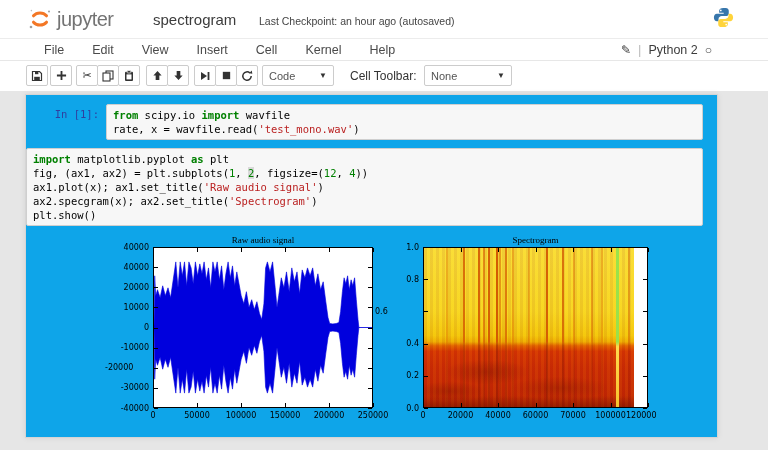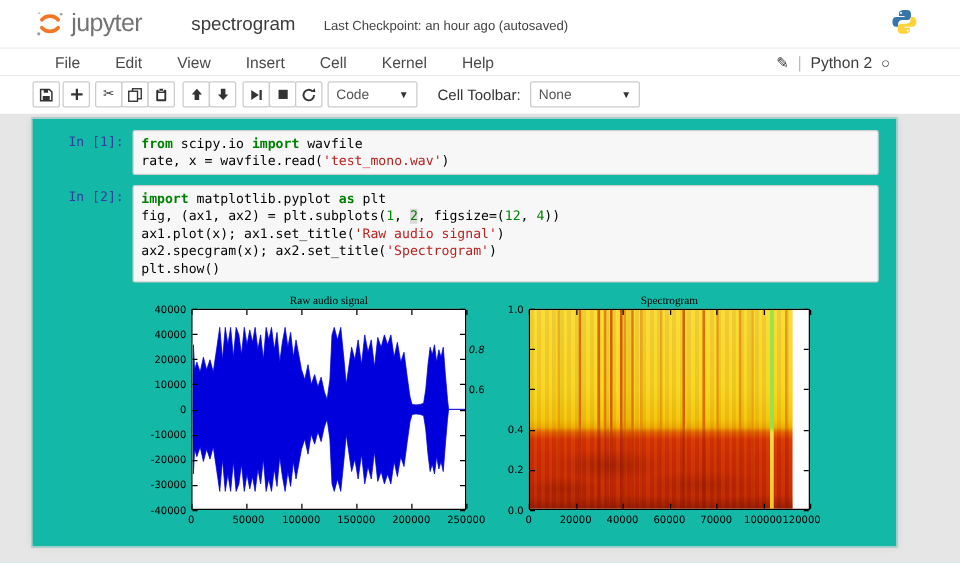--- a/index.html
+++ b/index.html
@@ -33,21 +33,21 @@
     display:flex; align-items:center; justify-content:center; cursor:pointer; padding:0; }
   .tbtn + .tbtn { margin-left:-1px; }
   .ticon-txt { font-size:11px; color:#333; line-height:1; }
   .tselect { position:absolute; top:4px; height:21px; background:#fff; border:1px solid #ccc; border-radius:2px;
     font-size:11px; color:#555; display:flex; align-items:center; padding:0 6px; cursor:pointer; }
   .tselect .caret { margin-left:auto; font-size:8px; color:#333; }
   .tlabel { position:absolute; top:8px; font-size:12px; color:#333; }
 
   
   .content-bg { position:absolute; left:0; top:91px; width:768px; height:359px; background:#e6e6e6; }
-  .notebook { position:absolute; left:25px; top:3px; width:693px; height:344px; background:#14b8a6;
+  .notebook { position:absolute; left:25px; top:3px; width:693px; height:344px; background:#0ea5e9;
     border:1px solid #d5d5d5; box-shadow:0 0 6px rgba(0,0,0,0.08); padding-top:9px; }
 
   .cell-row { display:flex; margin:0 14px 8px 0; }
   .prompt { flex:0 0 80px; text-align:right; padding:4px 7px 0 0; color:#303F9F;
     font-family:"DejaVu Sans Mono", monospace; font-size:10.5px; }
   .code-input { flex:1; background:#f7f7f7; border:1px solid #cfcfcf; border-radius:2px;
     padding:3px 6px; font-family:"DejaVu Sans Mono", monospace; font-size:10.5px; line-height:14px;
     white-space:pre; cursor:text; }
   .tok-sel { background:#d9d9d9; }
 
@@ -193,38 +193,37 @@
   </div>
 
   <div class="content-bg">
     <div class="notebook">
       <div id="cells">
           <div class="cell-row">
             <div class="prompt">In [1]:</div>
             <div class="code-input"><div class="code-line"><span style="color: rgb(0, 128, 0); font-weight: bold;">from</span><span style="color: rgb(0, 0, 0);"> scipy.io </span><span style="color: rgb(0, 128, 0); font-weight: bold;">import</span><span style="color: rgb(0, 0, 0);"> wavfile</span></div><div class="code-line"><span style="color: rgb(0, 0, 0);">rate, x = wavfile.read(</span><span style="color: rgb(186, 33, 33);">'test_mono.wav'</span><span style="color: rgb(0, 0, 0);">)</span></div></div>
           </div>
           <div class="cell-row">
-            <div class="prompt">In [2]:</div>
             <div class="code-input"><div class="code-line"><span style="color: rgb(0, 128, 0); font-weight: bold;">import</span><span style="color: rgb(0, 0, 0);"> matplotlib.pyplot </span><span style="color: rgb(0, 128, 0); font-weight: bold;">as</span><span style="color: rgb(0, 0, 0);"> plt</span></div><div class="code-line"><span style="color: rgb(0, 0, 0);">fig, (ax1, ax2) = plt.subplots(</span><span style="color: rgb(0, 128, 0);">1</span><span style="color: rgb(0, 0, 0);">, </span><span class="tok-sel" style="color: rgb(0, 128, 0);">2</span><span style="color: rgb(0, 0, 0);">, figsize=(</span><span style="color: rgb(0, 128, 0);">12</span><span style="color: rgb(0, 0, 0);">, </span><span style="color: rgb(0, 128, 0);">4</span><span style="color: rgb(0, 0, 0);">))</span></div><div class="code-line"><span style="color: rgb(0, 0, 0);">ax1.plot(x); ax1.set_title(</span><span style="color: rgb(186, 33, 33);">'Raw audio signal'</span><span style="color: rgb(0, 0, 0);">)</span></div><div class="code-line"><span style="color: rgb(0, 0, 0);">ax2.specgram(x); ax2.set_title(</span><span style="color: rgb(186, 33, 33);">'Spectrogram'</span><span style="color: rgb(0, 0, 0);">)</span></div><div class="code-line"><span style="color: rgb(0, 0, 0);">plt.show()</span></div></div>
           </div>
         </div>
       <div class="output" id="output">
           <div class="plot-title" style="left: 127px; width: 220px; top: 1px;">Raw audio signal</div>
           <div class="plot-box" style="left: 127px; top: 13px; width: 220px; height: 161px;">
             <svg width="218" height="159" class="wave-svg">
               <polygon points="0.0,79.5 0.7,27.8 1.7,47.7 3.5,41.7 6.1,49.7 8.7,37.8 11.3,47.7 14.0,39.8 16.6,49.7 19.2,31.8 21.8,13.9 24.0,39.8 26.2,13.9 28.3,27.8 30.5,13.9 32.7,37.8 34.9,13.9 37.1,19.9 39.2,35.8 41.4,13.9 43.6,27.8 45.8,15.9 48.0,25.8 50.1,13.9 52.3,31.8 54.5,19.9 56.7,39.8 58.9,13.9 61.0,23.9 63.2,13.9 65.4,31.8 67.6,17.9 69.8,41.7 71.9,25.8 74.1,13.9 76.3,29.8 78.5,17.9 80.7,37.8 82.8,23.9 85.0,35.8 87.2,47.7 89.8,55.7 92.4,43.7 95.0,59.6 97.7,51.7 100.3,61.6 102.9,53.7 105.5,65.6 107.7,71.5 109.9,55.7 111.6,19.9 113.4,13.9 116.0,23.9 118.6,13.9 121.2,39.8 123.0,59.6 124.7,47.7 127.3,29.8 129.9,39.8 132.5,23.9 135.2,43.7 137.8,19.9 140.4,33.8 143.0,23.9 145.6,45.7 148.2,21.9 150.9,29.8 153.5,19.9 156.1,27.8 158.7,19.9 161.3,37.8 163.9,25.8 166.6,41.7 169.2,33.8 171.8,53.7 174.0,69.6 175.7,75.5 178.8,75.9 182.2,75.5 184.9,74.5 186.6,63.6 188.4,43.7 190.1,29.8 191.8,35.8 193.6,27.8 195.3,41.7 197.1,31.8 198.8,37.8 200.6,29.8 202.3,51.7 204.0,71.5 204.9,79.5 218.0,79.5 218.0,79.5 204.9,79.5 204.0,87.5 202.3,107.3 200.6,129.2 198.8,121.2 197.1,127.2 195.3,117.3 193.6,131.2 191.8,123.2 190.1,129.2 188.4,115.3 186.6,95.4 184.9,84.5 182.2,83.5 178.8,83.1 175.7,83.5 174.0,89.4 171.8,105.3 169.2,125.2 166.6,117.3 163.9,133.2 161.3,121.2 158.7,139.1 156.1,131.2 153.5,139.1 150.9,129.2 148.2,137.1 145.6,113.3 143.0,135.2 140.4,125.2 137.8,139.1 135.2,115.3 132.5,135.2 129.9,119.3 127.3,129.2 124.7,111.3 123.0,99.4 121.2,119.3 118.6,145.1 116.0,135.2 113.4,145.1 111.6,139.1 109.9,103.3 107.7,87.5 105.5,93.4 102.9,105.3 100.3,97.4 97.7,107.3 95.0,99.4 92.4,115.3 89.8,103.3 87.2,111.3 85.0,123.2 82.8,135.2 80.7,121.2 78.5,141.1 76.3,129.2 74.1,145.1 71.9,133.2 69.8,117.3 67.6,141.1 65.4,127.2 63.2,145.1 61.0,135.2 58.9,145.1 56.7,119.3 54.5,139.1 52.3,127.2 50.1,145.1 48.0,133.2 45.8,143.1 43.6,131.2 41.4,145.1 39.2,123.2 37.1,139.1 34.9,145.1 32.7,121.2 30.5,145.1 28.3,131.2 26.2,145.1 24.0,119.3 21.8,145.1 19.2,127.2 16.6,109.3 14.0,119.3 11.3,111.3 8.7,121.2 6.1,109.3 3.5,117.3 1.7,111.3 0.7,131.2 0.0,79.5" fill="#0000dd" stroke="#0000dd" stroke-width="0.6"></polygon>
             </svg>
           </div>
           <div class="tick-label" style="left: 79px; width: 44px; top: 169.5px; text-align: right;">-40000</div>
           <div class="tick-mark" style="left: 128px; top: 174px; width: 4px; height: 1px;"></div>
           <div class="tick-mark" style="left: 342px; top: 174px; width: 4px; height: 1px;"></div>
           <div class="tick-label" style="left: 79px; width: 44px; top: 149.375px; text-align: right;">-30000</div>
           <div class="tick-mark" style="left: 128px; top: 153.875px; width: 4px; height: 1px;"></div>
           <div class="tick-mark" style="left: 342px; top: 153.875px; width: 4px; height: 1px;"></div>
-          <div class="tick-label" style="left: 79px; width: 44px; top: 129.25px; text-align: right;">-20000</div>
+          <div class="tick-label" style="left: 79px; width: 44px; top: 129.25px; text-align: left;">-20000</div>
           <div class="tick-mark" style="left: 128px; top: 133.75px; width: 4px; height: 1px;"></div>
           <div class="tick-mark" style="left: 342px; top: 133.75px; width: 4px; height: 1px;"></div>
           <div class="tick-label" style="left: 79px; width: 44px; top: 109.125px; text-align: right;">-10000</div>
           <div class="tick-mark" style="left: 128px; top: 113.625px; width: 4px; height: 1px;"></div>
           <div class="tick-mark" style="left: 342px; top: 113.625px; width: 4px; height: 1px;"></div>
           <div class="tick-label" style="left: 79px; width: 44px; top: 89px; text-align: right;">0</div>
           <div class="tick-mark" style="left: 128px; top: 93.5px; width: 4px; height: 1px;"></div>
           <div class="tick-mark" style="left: 342px; top: 93.5px; width: 4px; height: 1px;"></div>
           <div class="tick-label" style="left: 79px; width: 44px; top: 68.875px; text-align: right;">10000</div>
           <div class="tick-mark" style="left: 128px; top: 73.375px; width: 4px; height: 1px;"></div>
@@ -234,21 +233,21 @@
           <div class="tick-mark" style="left: 342px; top: 53.25px; width: 4px; height: 1px;"></div>
           <div class="tick-label" style="left: 79px; width: 44px; top: 28.625px; text-align: right;">40000</div>
           <div class="tick-mark" style="left: 128px; top: 33.125px; width: 4px; height: 1px;"></div>
           <div class="tick-mark" style="left: 342px; top: 33.125px; width: 4px; height: 1px;"></div>
           <div class="tick-label" style="left: 79px; width: 44px; top: 8.5px; text-align: right;">40000</div>
           <div class="tick-mark" style="left: 128px; top: 13px; width: 4px; height: 1px;"></div>
           <div class="tick-mark" style="left: 342px; top: 13px; width: 4px; height: 1px;"></div>
           <div class="tick-label" style="left: 105px; width: 44px; top: 177px; text-align: center;">0</div>
           <div class="tick-mark" style="left: 127px; top: 14px; width: 1px; height: 4px;"></div>
           <div class="tick-mark" style="left: 127px; top: 169px; width: 1px; height: 4px;"></div>
-          <div class="tick-label" style="left: 160px; width: 44px; top: 177px; text-align: left;">50000</div>
+          <div class="tick-label" style="left: 149px; width: 44px; top: 177px; text-align: center;">50000</div>
           <div class="tick-mark" style="left: 171px; top: 14px; width: 1px; height: 4px;"></div>
           <div class="tick-mark" style="left: 171px; top: 169px; width: 1px; height: 4px;"></div>
           <div class="tick-label" style="left: 193px; width: 44px; top: 177px; text-align: center;">100000</div>
           <div class="tick-mark" style="left: 215px; top: 14px; width: 1px; height: 4px;"></div>
           <div class="tick-mark" style="left: 215px; top: 169px; width: 1px; height: 4px;"></div>
           <div class="tick-label" style="left: 237px; width: 44px; top: 177px; text-align: center;">150000</div>
           <div class="tick-mark" style="left: 259px; top: 14px; width: 1px; height: 4px;"></div>
           <div class="tick-mark" style="left: 259px; top: 169px; width: 1px; height: 4px;"></div>
           <div class="tick-label" style="left: 281px; width: 44px; top: 177px; text-align: center;">200000</div>
           <div class="tick-mark" style="left: 303px; top: 14px; width: 1px; height: 4px;"></div>
@@ -283,21 +282,21 @@
           <div class="tick-mark" style="left: 617px; top: 174px; width: 4px; height: 1px;"></div>
           <div class="tick-label" style="left: 349px; width: 44px; top: 137.3px; text-align: right;">0.2</div>
           <div class="tick-mark" style="left: 398px; top: 141.8px; width: 4px; height: 1px;"></div>
           <div class="tick-mark" style="left: 617px; top: 141.8px; width: 4px; height: 1px;"></div>
           <div class="tick-label" style="left: 349px; width: 44px; top: 105.1px; text-align: right;">0.4</div>
           <div class="tick-mark" style="left: 398px; top: 109.6px; width: 4px; height: 1px;"></div>
           <div class="tick-mark" style="left: 617px; top: 109.6px; width: 4px; height: 1px;"></div>
           <div class="tick-label" style="left: 349px; width: 44px; top: 72.9px; ">0.6</div>
           <div class="tick-mark" style="left: 398px; top: 77.4px; width: 4px; height: 1px;"></div>
           <div class="tick-mark" style="left: 617px; top: 77.4px; width: 4px; height: 1px;"></div>
-          <div class="tick-label" style="left: 349px; width: 44px; top: 40.7px; text-align: left; font-style: italic;">0.8</div>
+          <div class="tick-label" style="left: 349px; width: 44px; top: 40.7px; text-align: right;">0.8</div>
           <div class="tick-mark" style="left: 398px; top: 45.2px; width: 4px; height: 1px;"></div>
           <div class="tick-mark" style="left: 617px; top: 45.2px; width: 4px; height: 1px;"></div>
           <div class="tick-label" style="left: 349px; width: 44px; top: 8.5px; text-align: right;">1.0</div>
           <div class="tick-mark" style="left: 398px; top: 13px; width: 4px; height: 1px;"></div>
           <div class="tick-mark" style="left: 617px; top: 13px; width: 4px; height: 1px;"></div>
           <div class="tick-label" style="left: 375px; width: 44px; top: 177px; text-align: center;">0</div>
           <div class="tick-mark" style="left: 397px; top: 14px; width: 1px; height: 4px;"></div>
           <div class="tick-mark" style="left: 397px; top: 169px; width: 1px; height: 4px;"></div>
           <div class="tick-label" style="left: 412.5px; width: 44px; top: 177px; text-align: center;">20000</div>
           <div class="tick-mark" style="left: 434.5px; top: 14px; width: 1px; height: 4px;"></div>

